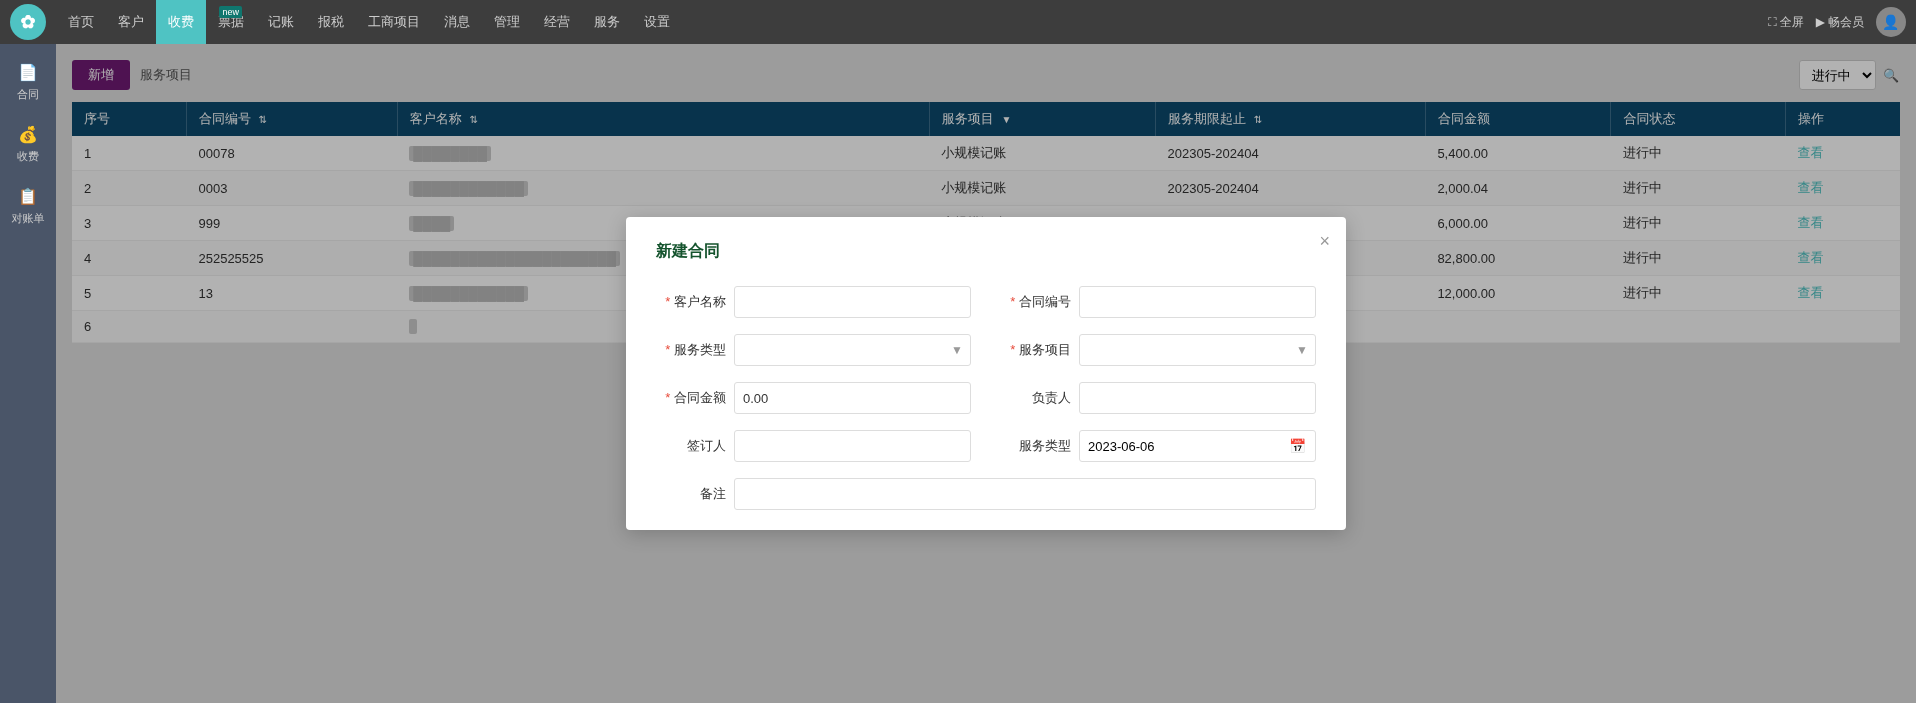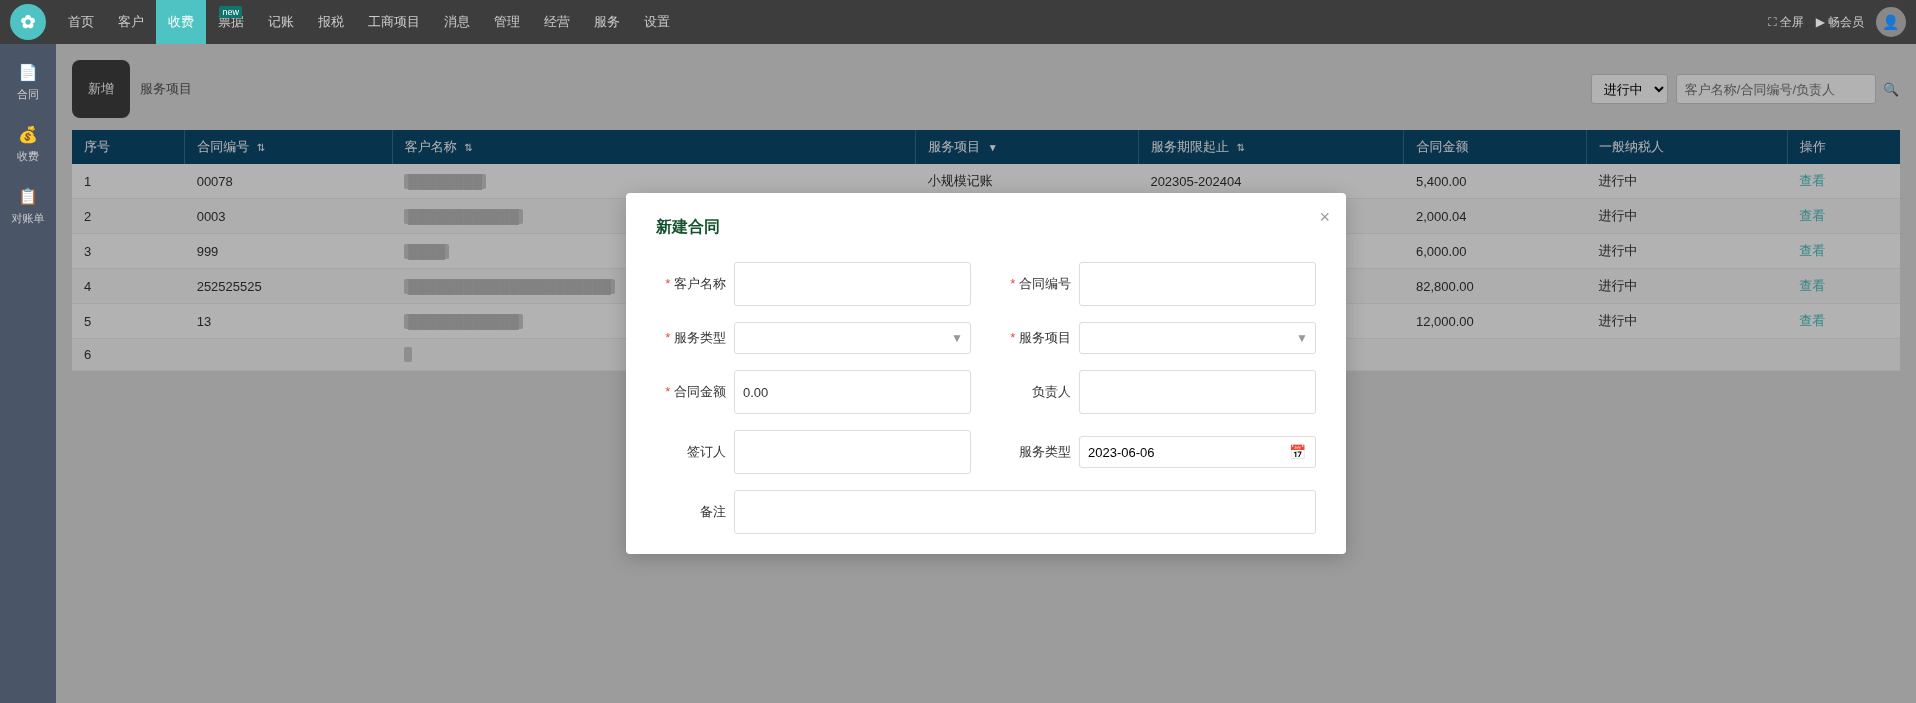--- a/index.html
+++ b/index.html
@@ -90,22 +90,22 @@
       padding: 16px;
       overflow: auto;
       position: relative;
     }
 
     
     .toolbar {
       display: flex; align-items: center; gap: 10px; margin-bottom: 12px;
     }
     .btn-new {
-      background: #404040; color: white; border: none;
-      padding: 20px 16px; border-radius: 8px; cursor: pointer; font-size: 13px;
+      background: #701a75; color: white; border: none;
+      padding: 6px 16px; border-radius: 3px; cursor: pointer; font-size: 13px;
     }
     .toolbar-label { font-size: 13px; color: #555; }
 
     .filter-area { display: flex; align-items: center; gap: 8px; margin-left: auto; }
     .filter-select {
       border: 1px solid #ccc; background: white;
       padding: 4px 8px; border-radius: 3px; font-size: 13px; cursor: pointer;
       height: 30px;
     }
     .search-box {
@@ -156,21 +156,21 @@
 
     
     .form-grid { display: grid; grid-template-columns: 1fr 1fr; gap: 16px 30px; }
     .form-field { display: flex; align-items: center; gap: 8px; }
     .form-label {
       font-size: 13px; color: #333; white-space: nowrap;
       min-width: 70px; text-align: right; flex-shrink: 0;
     }
     .form-label.required::before { content: "* "; color: #e74c3c; }
     .form-input {
-      flex: 1; height: 44px; border: 1px solid #ddd; border-radius: 3px;
+      flex: 1; height: 32px; border: 1px solid #ddd; border-radius: 3px;
       padding: 0 8px; font-size: 13px; outline: none; color: #333;
     }
     .form-select-wrap { flex: 1; position: relative; }
     .form-select {
       width: 100%; height: 32px; border: 1px solid #ddd; border-radius: 3px;
       padding: 0 28px 0 8px; font-size: 13px; appearance: none;
       background: white; outline: none; color: #333; cursor: pointer;
     }
     .select-arrow {
       position: absolute; right: 8px; top: 50%; transform: translateY(-50%);
@@ -253,35 +253,34 @@
 
     <div class="toolbar">
       <button class="btn-new">新增</button>
       <span class="toolbar-label">服务项目</span>
       <div class="filter-area">
         <select class="filter-select">
           <option>进行中</option>
           <option>已完成</option>
           <option>已终止</option>
         </select>
-        <input class="search-box" type="text" placeholder="客户名称/合同编号/负责人" style="">
         <span class="search-icon-btn">🔍</span>
       </div>
     </div>
 
     <table class="data-table">
       <thead>
         <tr>
           <th>序号</th>
           <th>合同编号 <span class="sort-arrow">⇅</span></th>
           <th>客户名称 <span class="sort-arrow">⇅</span></th>
           <th>服务项目 <span class="sort-arrow">▼</span></th>
           <th>服务期限起止 <span class="sort-arrow">⇅</span></th>
           <th>合同金额</th>
-          <th>一般纳税人</th>
+          <th>合同状态</th>
           <th>操作</th>
         </tr>
       </thead>
       <tbody id="table-body">
       <tr>
     <td>1</td>
     <td>00078</td>
     <td><span style="color:#bbb;background:#ccc;border-radius:2px;padding:0 4px;">████████</span></td>
     <td>小规模记账</td>
     <td>202305-202404</td>

